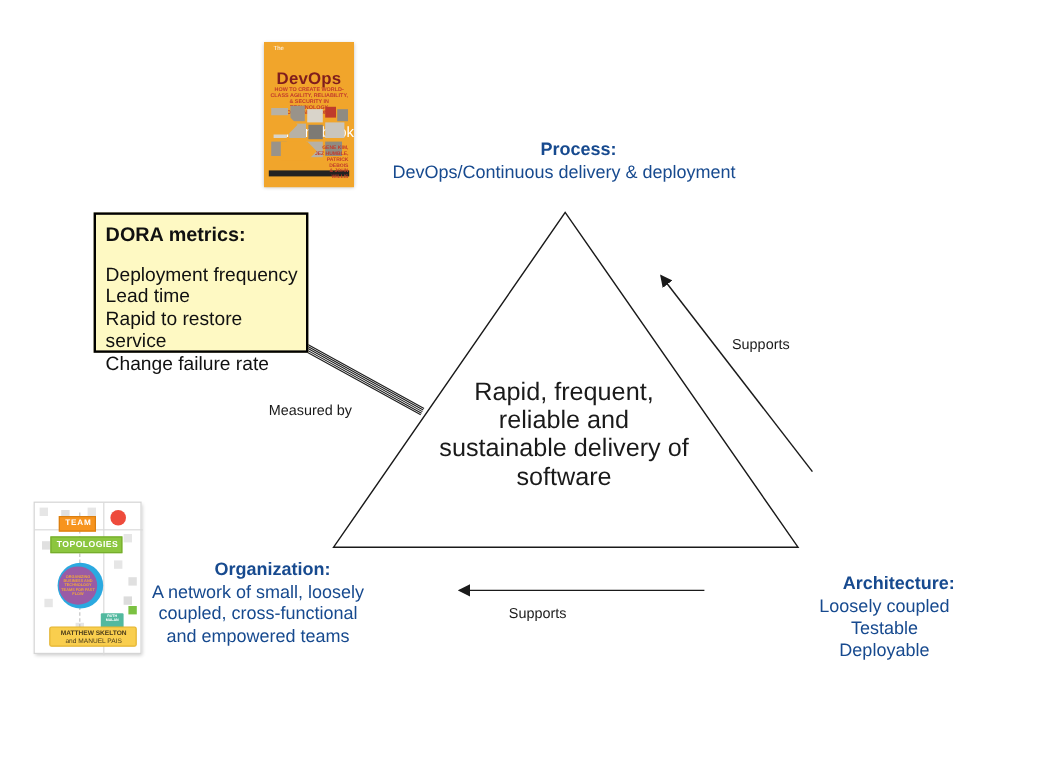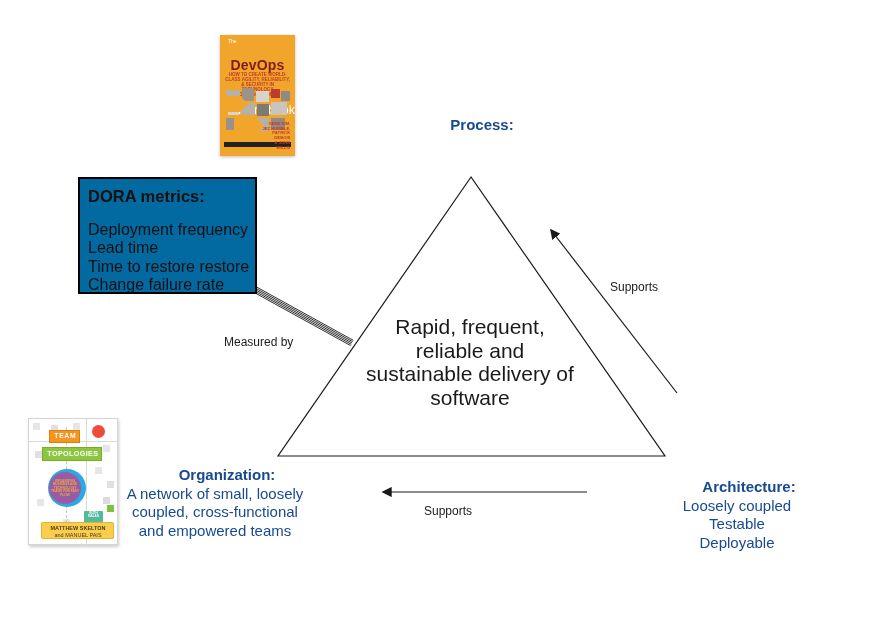--- a/index.html
+++ b/index.html
@@ -21,21 +21,21 @@
   .process-label{left:270px;top:116px;width:400px;}
   .org-label{left:103px;top:466px;width:224px;}
   .arch-label{left:652px;top:478px;width:170px;}
   .measured-by{left:224px;top:335px;}
   .supports-right{left:610px;top:280px;}
   .supports-bottom{left:424px;top:504px;}
 
   
   .dora-box{
     left:78px;top:177px;width:179px;height:117px;box-sizing:border-box;
-    background:#0369a1;border:2px solid #000;padding:8px 0 0 8px;color:#111;
+    background:#fef9c3;border:2px solid #000;padding:8px 0 0 8px;color:#111;
   }
   .dora-box .hd{font-size:16.5px;font-weight:bold;margin-bottom:15px;}
   .dora-box .item{font-size:16px;line-height:18.4px;}
 
   
   .dv-cover{
     left:220px;top:35px;width:75px;height:121px;background:#F1A52B;
     box-shadow:0 1px 3px rgba(0,0,0,.25);
   }
   .dv-the{left:8px;top:3px;color:#fff;font-size:10px;transform:scale(0.5);transform-origin:left top;}
@@ -111,34 +111,35 @@
       <line x1="255.4" y1="286.4" x2="353.4" y2="340.4"></line>
       <line x1="254.7" y1="287.7" x2="352.7" y2="341.7"></line>
       <line x1="254.0" y1="289.0" x2="352.0" y2="343.0"></line>
       <line x1="253.3" y1="290.3" x2="351.3" y2="344.3"></line>
       <line x1="252.6" y1="291.6" x2="350.6" y2="345.6"></line>
     </g>
   </svg>
 
   <div class="abs blue-label process-label">
     <div class="hd">Process:</div>
+    <div>DevOps/Continuous delivery &amp; deployment</div>
   </div>
 
   <div class="abs center-text">
     <div>Rapid, frequent,</div>
     <div>reliable and</div>
     <div>sustainable delivery of</div>
     <div>software</div>
   </div>
 
   <div class="abs dora-box">
     <div class="hd">DORA metrics:</div>
     <div class="item">Deployment frequency</div>
     <div class="item">Lead time</div>
-    <div class="item">Time to restore restore</div>
+    <div class="item">Rapid to restore service</div>
     <div class="item">Change failure rate</div>
   </div>
 
   <div class="abs black-label measured-by">Measured by</div>
   <div class="abs black-label supports-right">Supports</div>
   <div class="abs black-label supports-bottom">Supports</div>
 
   <div class="abs blue-label org-label">
     <div class="hd">Organization:</div>
     <div>A network of small, loosely</div>

